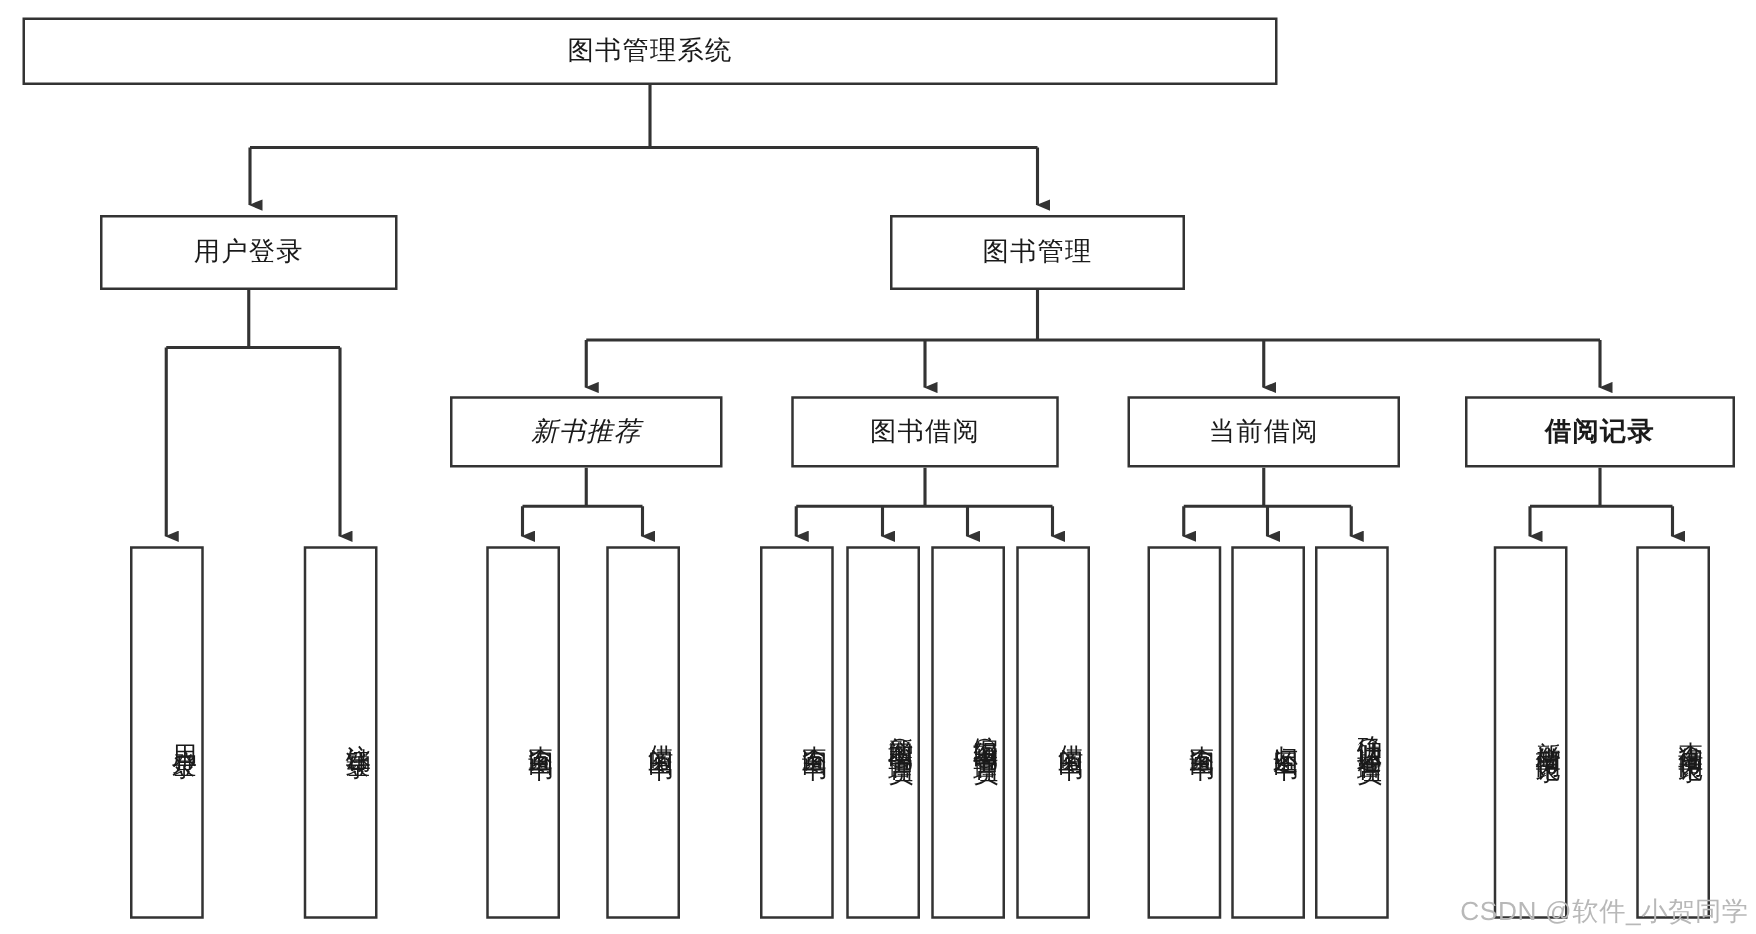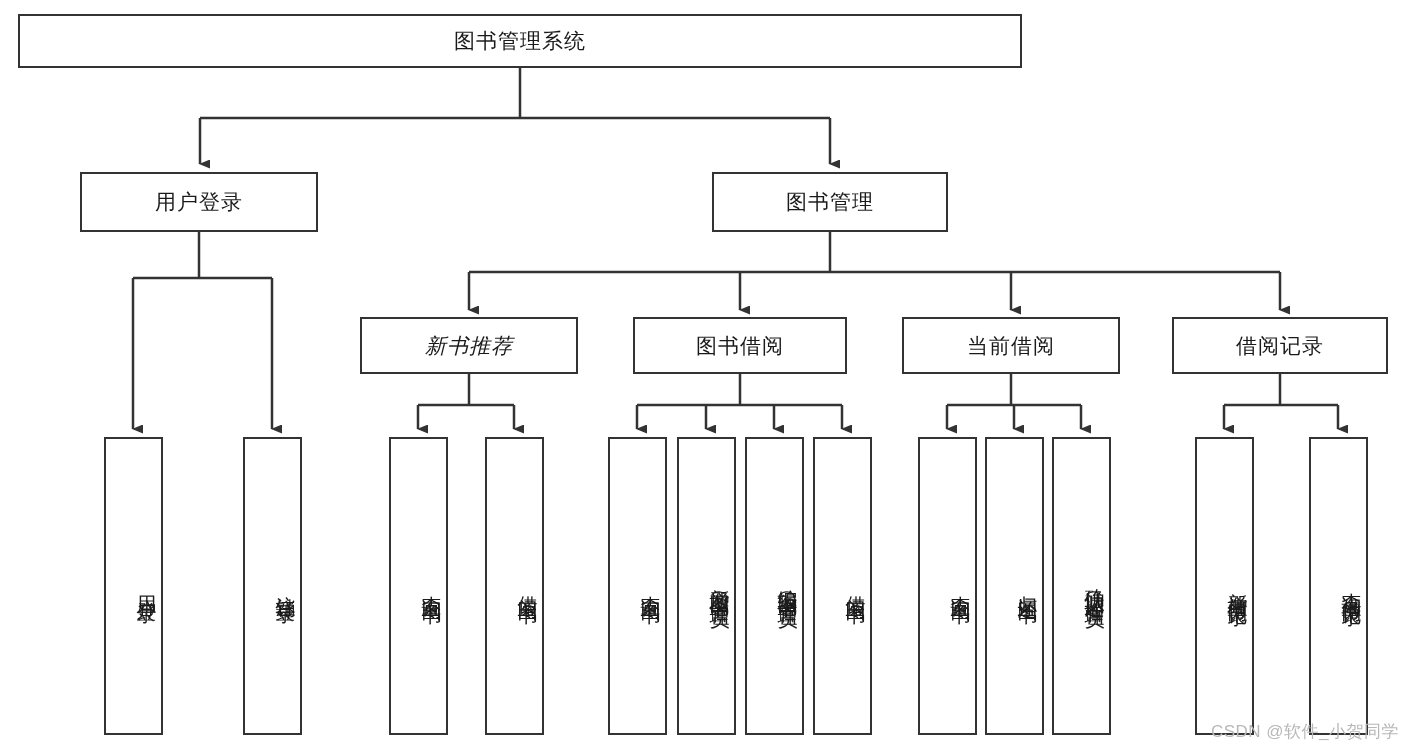--- a/index.html
+++ b/index.html
@@ -50,21 +50,21 @@
     align-items: flex-start;
     justify-content: center;
   }
   .node .lbl {
     display: block;
   }
   #watermark {
     position: absolute;
     right: 6px;
     bottom: 4px;
-    font-size: 17px;
+    font-size: 21px;
     color: #b8b8b8;
     letter-spacing: 0.5px;
     z-index: 5;
     white-space: nowrap;
   }
 </style>
 </head>
 <body>
 
 <div id="canvas">
@@ -132,21 +132,21 @@
 
   <div class="node horizontal" style="left:360px; top:317px; width:218px; height:57px;font-style:italic;">
     <span class="lbl">新书推荐</span>
   </div>
   <div class="node horizontal" style="left:633px; top:317px; width:214px; height:57px;">
     <span class="lbl">图书借阅</span>
   </div>
   <div class="node horizontal" style="left:902px; top:317px; width:218px; height:57px;">
     <span class="lbl">当前借阅</span>
   </div>
-  <div class="node horizontal" style="left:1172px; top:317px; width:216px; height:57px;">
+  <div class="node horizontal" style="left:1172px; top:317px; width:216px; height:57px;font-weight:bold;">
     <span class="lbl">借阅记录</span>
   </div>
 
   <div class="node vertical" style="left:104px; top:437px; width:59px; height:298px;">
     <span class="lbl">用户登录</span>
   </div>
   <div class="node vertical" style="left:243px; top:437px; width:59px; height:298px;">
     <span class="lbl">注销登录</span>
   </div>
 

